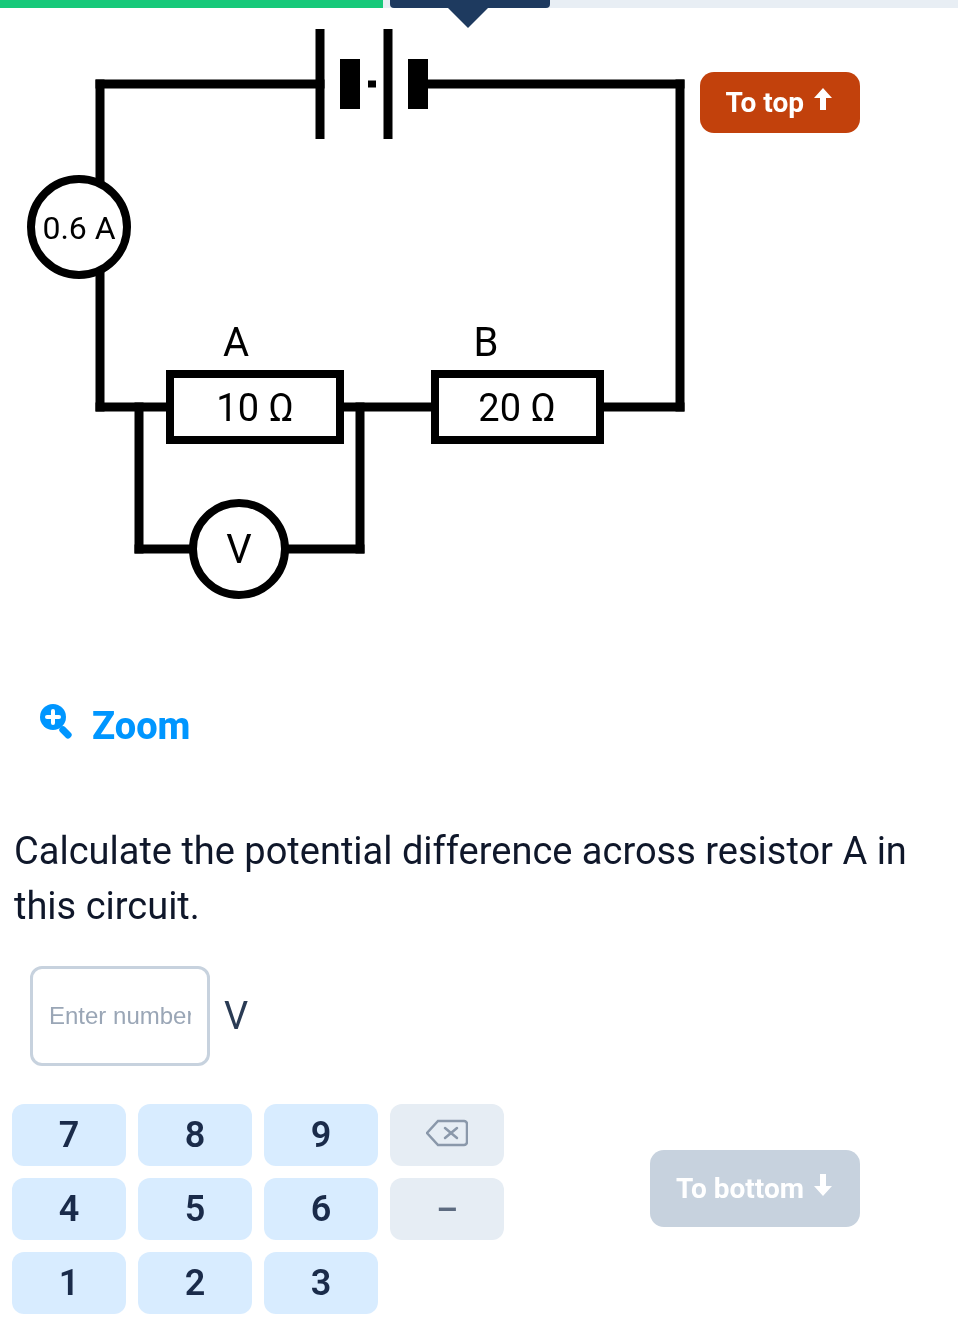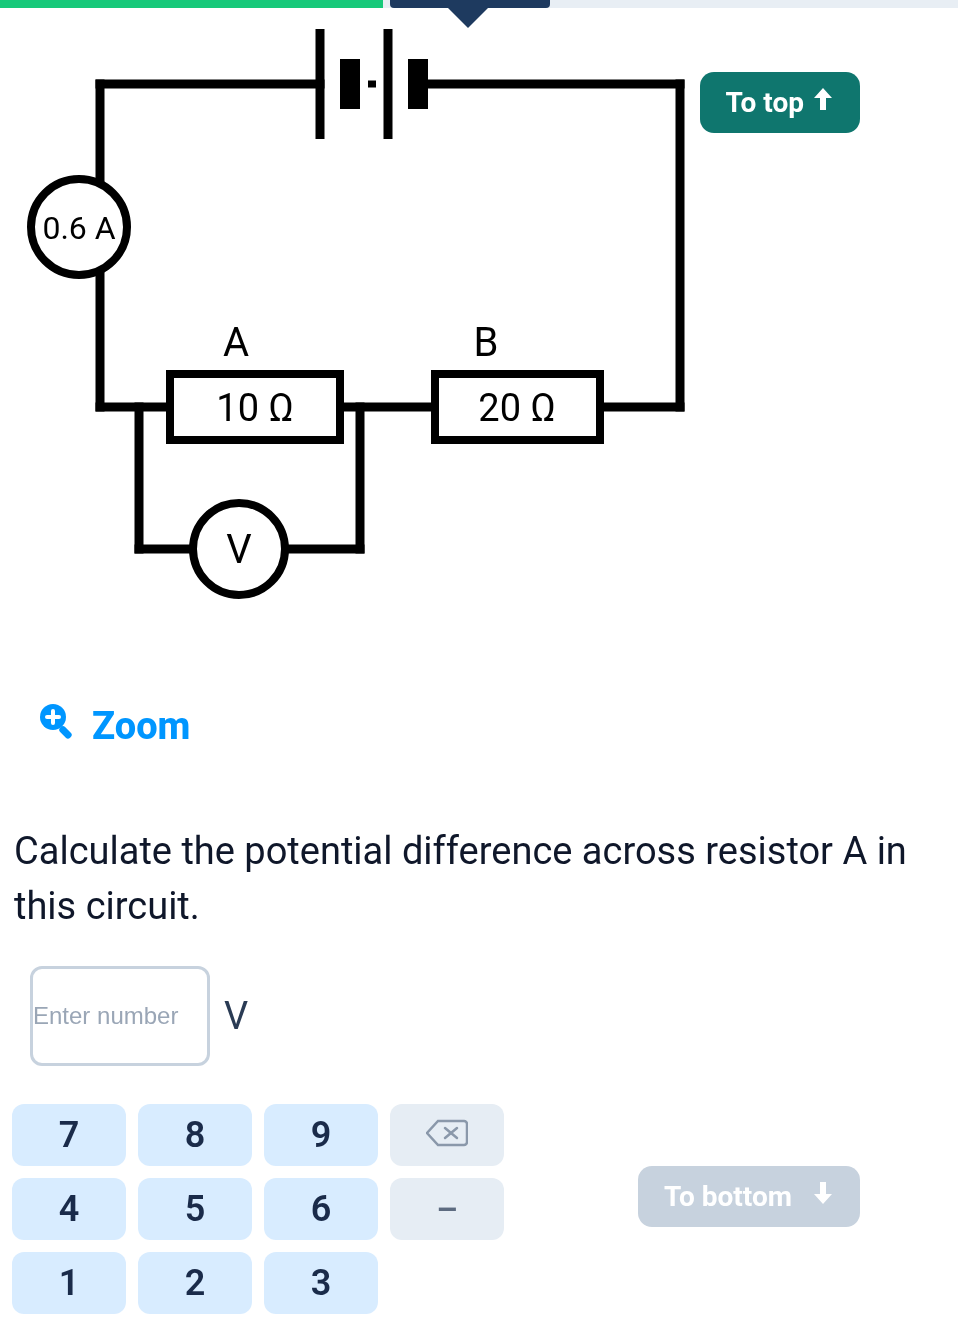--- a/index.html
+++ b/index.html
@@ -45,44 +45,44 @@
   .circuit-area {
     position: absolute;
     top: 4px; left: 20px;
     width: 700px; height: 620px;
   }
 
   .to-top-btn {
     position: absolute;
     top: 72px;
     right: 98px;
-    background: #0f766e;
+    background: #c2410c;
     color: #fff;
     font-weight: 700;
     font-size: 28px;
     padding: 14px 26px;
     border-radius: 14px;
     display: flex;
     align-items: center;
     gap: 8px;
     cursor: pointer;
   }
   .to-bottom-btn {
     position: absolute;
     bottom: 102px;
     right: 98px;
     background: #c7d2de;
     color: #fff;
     font-weight: 700;
     font-size: 28px;
-    padding: 14px 26px;
+    padding: 22px 26px;
     border-radius: 14px;
     display: flex;
     align-items: center;
-    gap: 20px;
+    gap: 8px;
     cursor: pointer;
   }
 
   .zoom-link {
     position: absolute;
     top: 700px;
     left: 36px;
     color: #0096ff;
     font-weight: 800;
     font-size: 38px;
@@ -110,21 +110,21 @@
     align-items: center;
     gap: 14px;
   }
   .answer-input {
     width: 180px;
     height: 100px;
     border: 3px solid #c7d2de;
     border-radius: 12px;
     font-size: 24px;
     color: #8a98aa;
-    padding: 0 0;
+    padding: 0 16px;
     outline: none;
   }
   .answer-input::placeholder { color: #9aa6b6; }
   .unit {
     font-size: 38px;
     color: #2a3b54;
   }
 
   .keypad {
     position: absolute;

